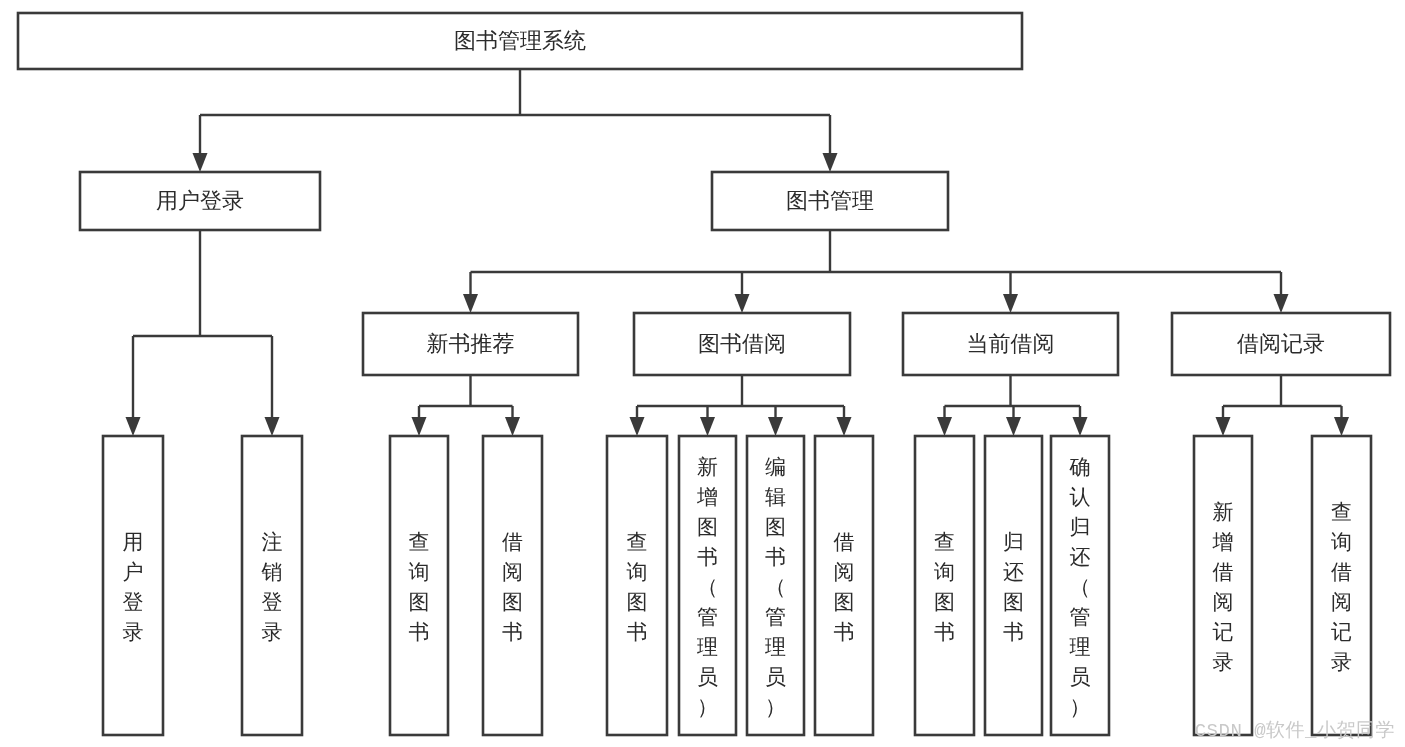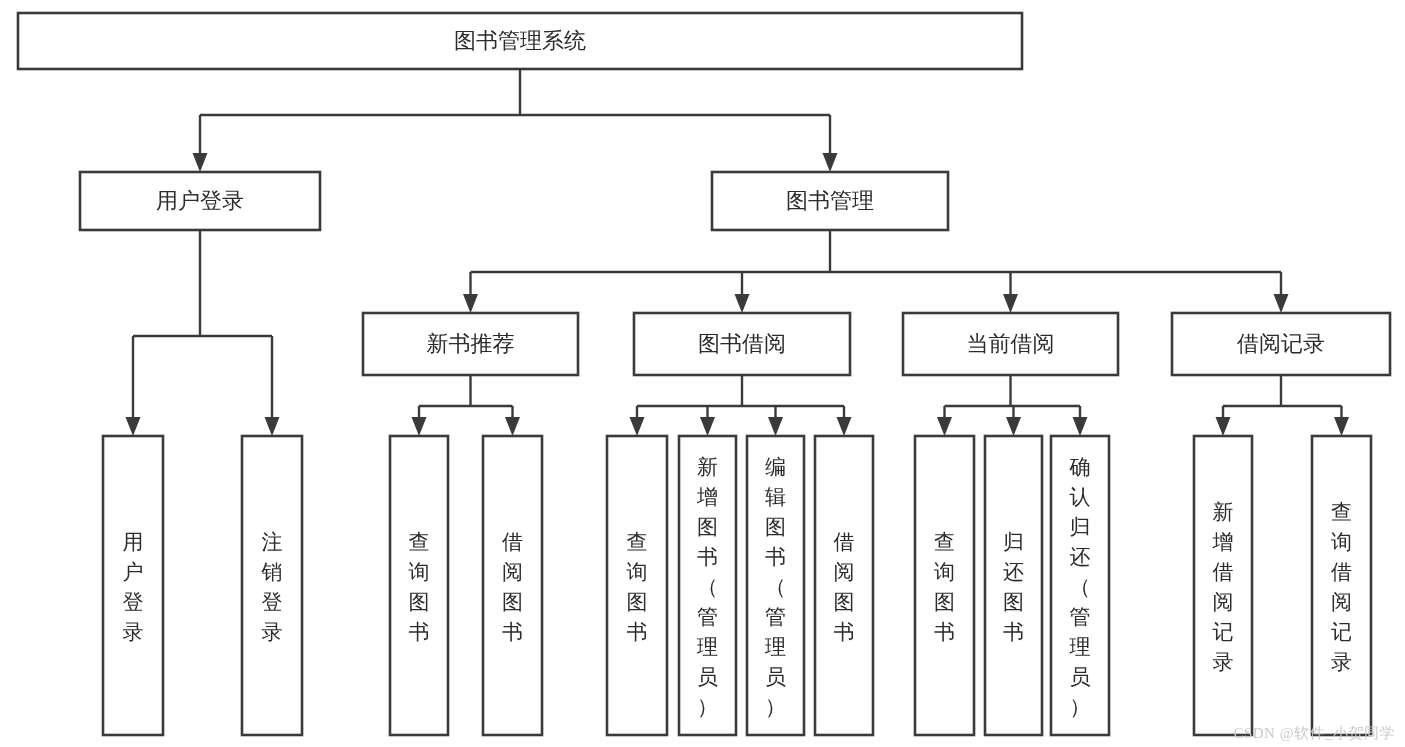--- a/index.html
+++ b/index.html
@@ -52,22 +52,22 @@
     font-family: "Liberation Sans", "DejaVu Sans", sans-serif;
     font-size: 21px;
     fill: #2b2b2b;
     text-anchor: middle;
     white-space: pre;
   }
   .watermark {
     position: absolute;
     right: 10px;
     bottom: 4px;
-    font-family: Liberation Serif, serif;
-    font-size: 15px;
+    font-family: Liberation Mono, monospace;
+    font-size: 19px;
     color: #c9c9c9;
     letter-spacing: 0.5px;
     user-select: none;
     pointer-events: none;
   }
 </style>
 </head>
 <body>
 
 <div id="diagram-root">

